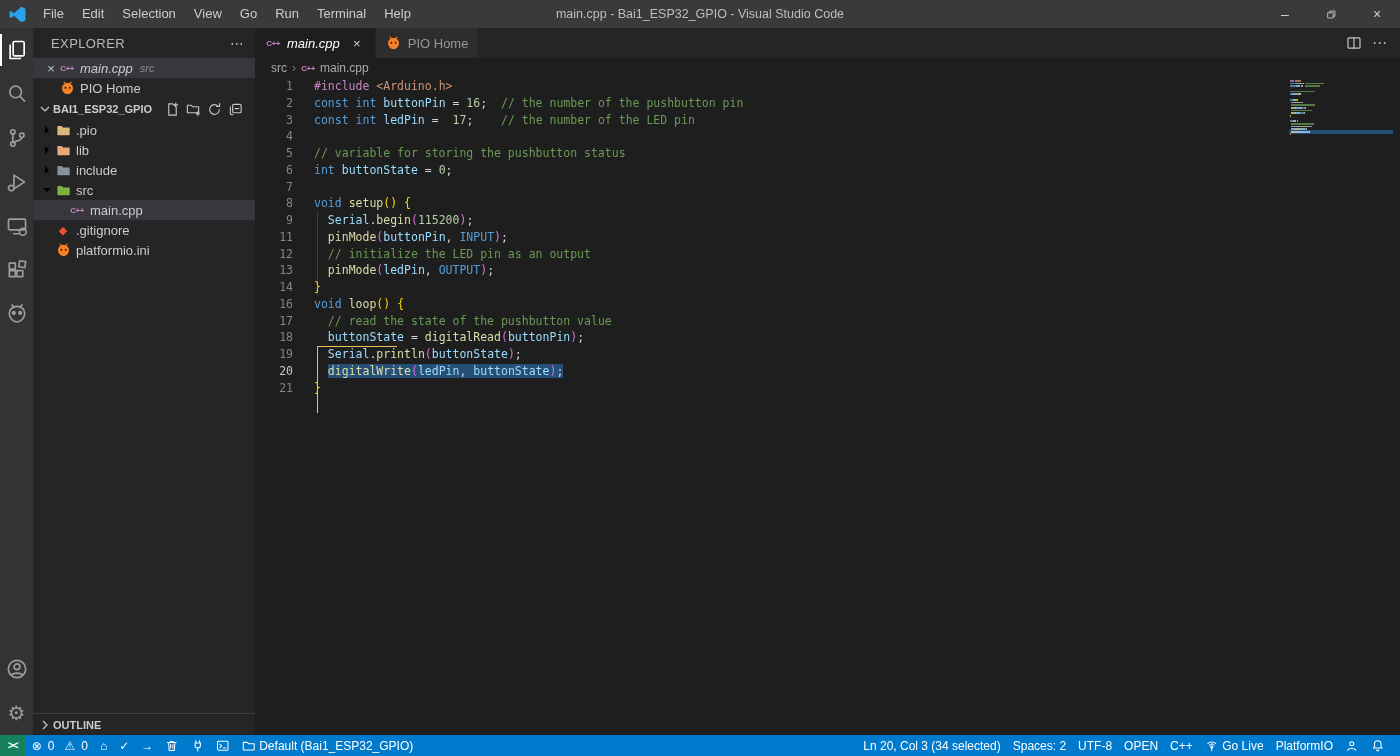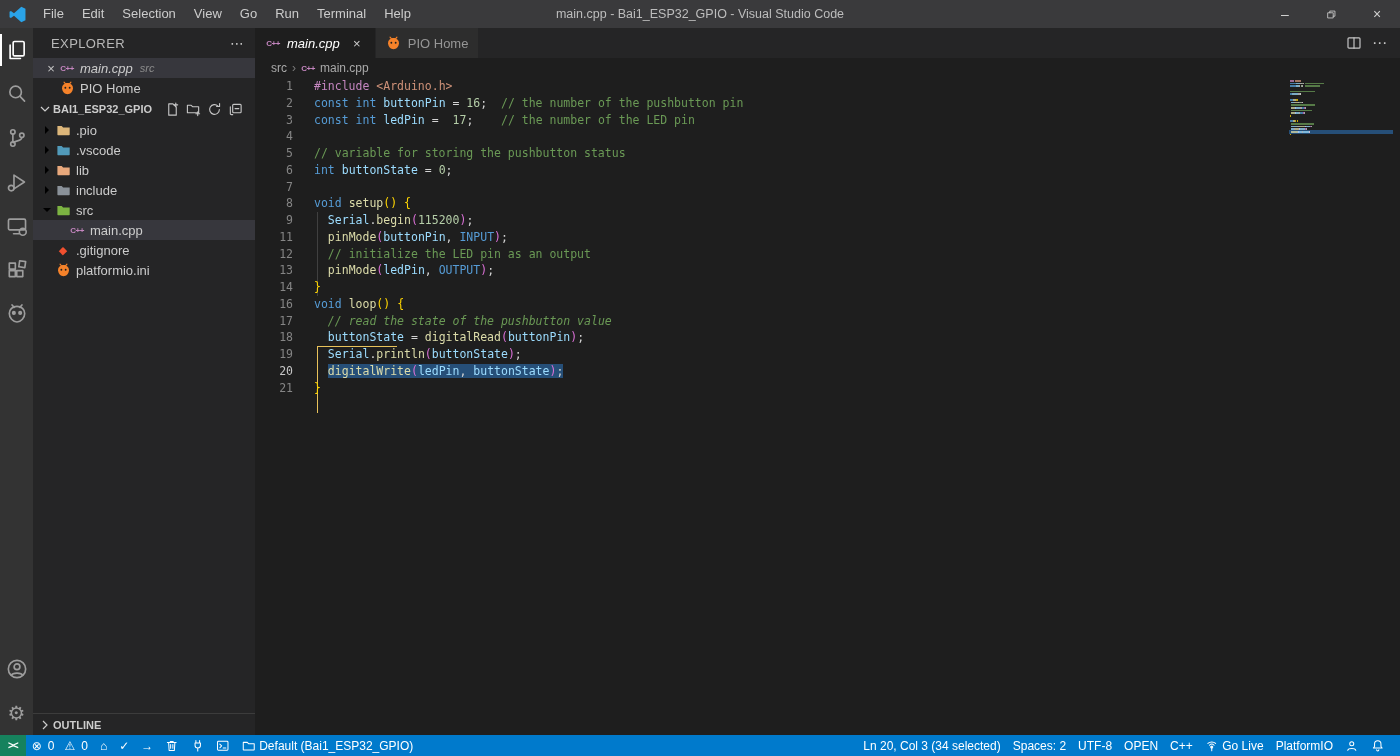--- a/index.html
+++ b/index.html
@@ -290,33 +290,20 @@
             <span class="lbl">.pio</span>
           </div>
           <div class="row" style="padding-left: 6px;">
             <span class="chev">
               <svg viewBox="0 0 16 16">
                 <path d="M6 4l4 4-4 4"></path>
               </svg>
             </span>
             <span class="file-ic">
               <svg viewBox="0 0 16 16">
-                <path d="M1.5 3.2h4.6l1.5 1.7h7v7.4a.7.7 0 0 1-.7.7H2.2a.7.7 0 0 1-.7-.7V3.2z" fill="#519aba"></path>
-              </svg>
-            </span>
-            <span class="lbl">.vscode</span>
-          </div>
-          <div class="row" style="padding-left: 6px;">
-            <span class="chev">
-              <svg viewBox="0 0 16 16">
-                <path d="M6 4l4 4-4 4"></path>
-              </svg>
-            </span>
-            <span class="file-ic">
-              <svg viewBox="0 0 16 16">
                 <path d="M1.5 3.2h4.6l1.5 1.7h7v7.4a.7.7 0 0 1-.7.7H2.2a.7.7 0 0 1-.7-.7V3.2z" fill="#e8a87c"></path>
               </svg>
             </span>
             <span class="lbl">lib</span>
           </div>
           <div class="row" style="padding-left: 6px;">
             <span class="chev">
               <svg viewBox="0 0 16 16">
                 <path d="M6 4l4 4-4 4"></path>
               </svg>
@@ -431,21 +418,21 @@
             <div class="code-line"><span class="ln">5</span><span class="lc"><span style="color: rgb(106, 153, 85);">// variable for storing the pushbutton status</span></span></div>
             <div class="code-line"><span class="ln">6</span><span class="lc"><span style="color: rgb(86, 156, 214);">int </span><span style="color: rgb(156, 220, 254);">buttonState</span><span style="color: rgb(212, 212, 212);"> = </span><span style="color: rgb(181, 206, 168);">0</span><span style="color: rgb(212, 212, 212);">;</span></span></div>
             <div class="code-line"><span class="ln">7</span><span class="lc"></span></div>
             <div class="code-line"><span class="ln">8</span><span class="lc"><span style="color: rgb(86, 156, 214);">void </span><span style="color: rgb(220, 220, 170);">setup</span><span style="color: rgb(255, 214, 2);">()</span><span style="color: rgb(212, 212, 212);"> </span><span style="color: rgb(255, 214, 2);">{</span></span></div>
             <div class="code-line"><span class="ln">9</span><span class="lc"><span style="color: rgb(212, 212, 212);">  </span><span style="color: rgb(156, 220, 254);">Serial</span><span style="color: rgb(212, 212, 212);">.</span><span style="color: rgb(220, 220, 170);">begin</span><span style="color: rgb(218, 112, 214);">(</span><span style="color: rgb(181, 206, 168);">115200</span><span style="color: rgb(218, 112, 214);">)</span><span style="color: rgb(212, 212, 212);">;</span></span></div>
             <div class="code-line"><span class="ln">11</span><span class="lc"><span style="color: rgb(212, 212, 212);">  </span><span style="color: rgb(220, 220, 170);">pinMode</span><span style="color: rgb(218, 112, 214);">(</span><span style="color: rgb(156, 220, 254);">buttonPin</span><span style="color: rgb(212, 212, 212);">, </span><span style="color: rgb(86, 156, 214);">INPUT</span><span style="color: rgb(218, 112, 214);">)</span><span style="color: rgb(212, 212, 212);">;</span></span></div>
             <div class="code-line"><span class="ln">12</span><span class="lc"><span style="color: rgb(212, 212, 212);">  </span><span style="color: rgb(106, 153, 85);">// initialize the LED pin as an output</span></span></div>
             <div class="code-line"><span class="ln">13</span><span class="lc"><span style="color: rgb(212, 212, 212);">  </span><span style="color: rgb(220, 220, 170);">pinMode</span><span style="color: rgb(218, 112, 214);">(</span><span style="color: rgb(156, 220, 254);">ledPin</span><span style="color: rgb(212, 212, 212);">, </span><span style="color: rgb(86, 156, 214);">OUTPUT</span><span style="color: rgb(218, 112, 214);">)</span><span style="color: rgb(212, 212, 212);">;</span></span></div>
             <div class="code-line"><span class="ln">14</span><span class="lc"><span style="color: rgb(255, 214, 2);">}</span></span></div>
             <div class="code-line"><span class="ln">16</span><span class="lc"><span style="color: rgb(86, 156, 214);">void </span><span style="color: rgb(220, 220, 170);">loop</span><span style="color: rgb(255, 214, 2);">()</span><span style="color: rgb(212, 212, 212);"> </span><span style="color: rgb(255, 214, 2);">{</span></span></div>
-            <div class="code-line"><span class="ln">17</span><span class="lc"><span style="color: rgb(212, 212, 212);">  </span><span style="color: rgb(106, 153, 85); font-style: italic;">// read the state of the pushbutton value</span></span></div>
+            <div class="code-line"><span class="ln">17</span><span class="lc"><span style="color: rgb(212, 212, 212);">  </span><span style="color: rgb(106, 153, 85);">// read the state of the pushbutton value</span></span></div>
             <div class="code-line"><span class="ln">18</span><span class="lc"><span style="color: rgb(212, 212, 212);">  </span><span style="color: rgb(156, 220, 254);">buttonState</span><span style="color: rgb(212, 212, 212);"> = </span><span style="color: rgb(220, 220, 170);">digitalRead</span><span style="color: rgb(218, 112, 214);">(</span><span style="color: rgb(156, 220, 254);">buttonPin</span><span style="color: rgb(218, 112, 214);">)</span><span style="color: rgb(212, 212, 212);">;</span></span></div>
             <div class="code-line"><span class="ln">19</span><span class="lc"><span style="color: rgb(212, 212, 212);">  </span><span style="color: rgb(156, 220, 254);">Serial</span><span style="color: rgb(212, 212, 212);">.</span><span style="color: rgb(220, 220, 170);">println</span><span style="color: rgb(218, 112, 214);">(</span><span style="color: rgb(156, 220, 254);">buttonState</span><span style="color: rgb(218, 112, 214);">)</span><span style="color: rgb(212, 212, 212);">;</span></span></div>
             <div class="code-line cur"><span class="ln">20</span><span class="lc"><span style="color: rgb(212, 212, 212);">  </span><span class="sel-bg"><span style="color: rgb(220, 220, 170);">digitalWrite</span><span style="color: rgb(218, 112, 214);">(</span><span style="color: rgb(156, 220, 254);">ledPin</span><span style="color: rgb(212, 212, 212);">, </span><span style="color: rgb(156, 220, 254);">buttonState</span><span style="color: rgb(218, 112, 214);">)</span><span style="color: rgb(212, 212, 212);">;</span></span></span></div>
             <div class="code-line"><span class="ln">21</span><span class="lc"><span style="color: rgb(255, 214, 2);">}</span></span></div>
           </div>
         <div id="minimap">
             <div class="mm-line">
               <span style="width: 4.4px; background: rgb(197, 134, 192);"></span>
               <span style="width: 0.55px; background: transparent;"></span>
               <span style="width: 6.05px; background: rgb(206, 145, 120);"></span>

